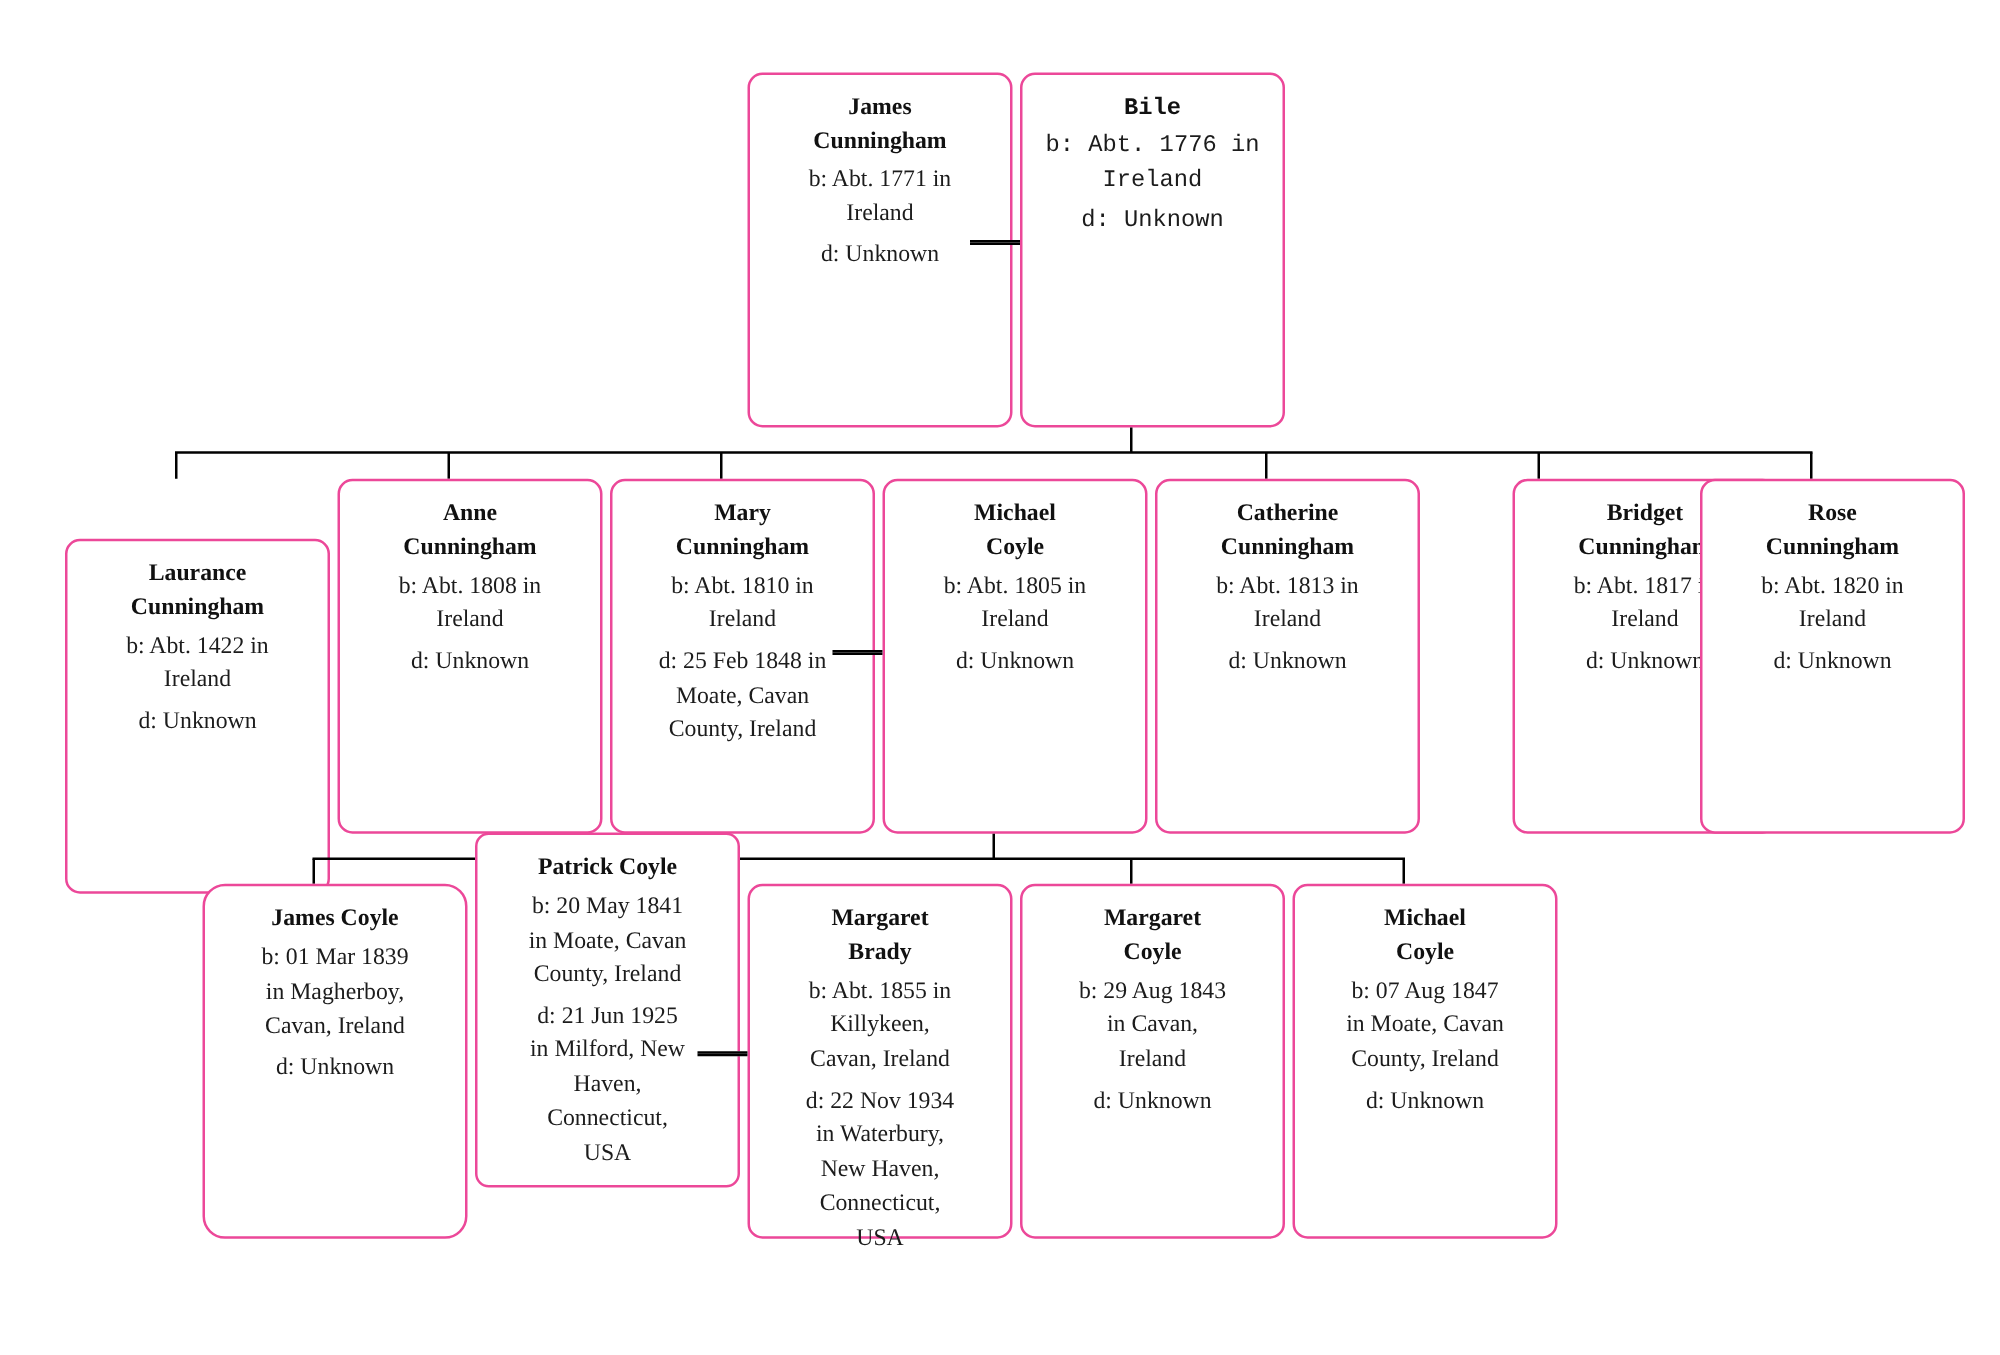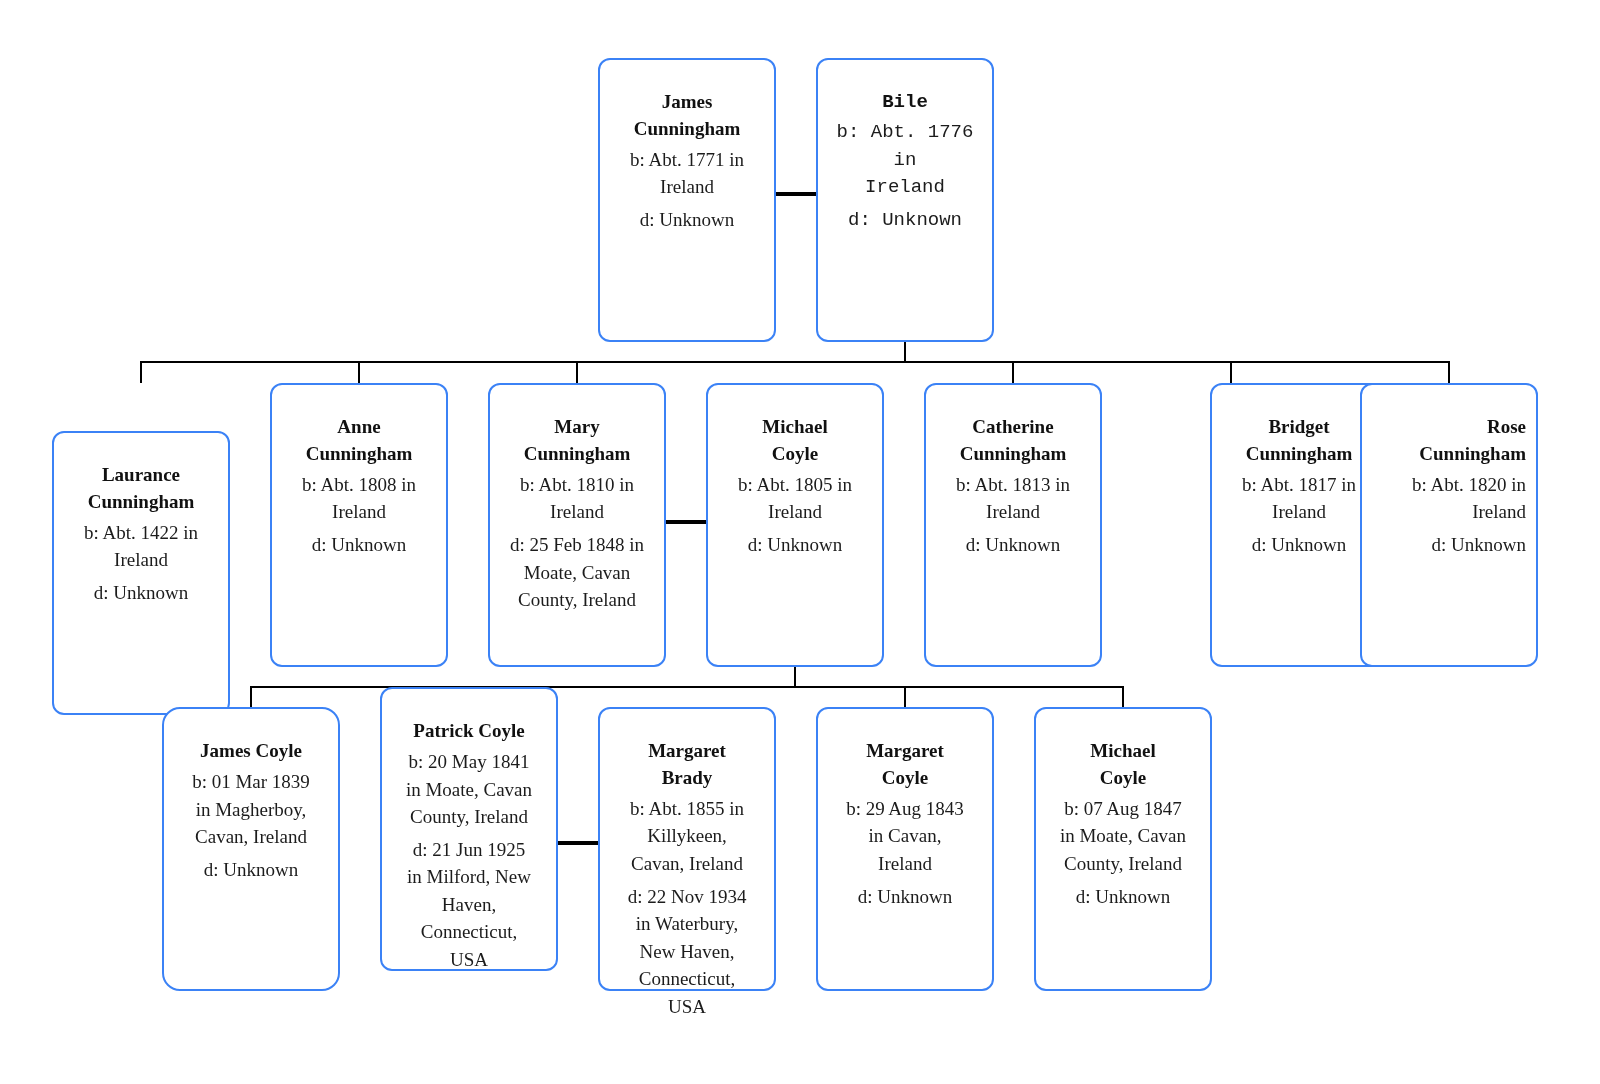--- a/index.html
+++ b/index.html
@@ -6,26 +6,26 @@
   html,body { background:#ffffff; }
   body {
     width:1600px; height:1084px;
     font-family:"Liberation Serif","DejaVu Serif",serif;
     color:#111111;
   }
   .canvas { position:relative; width:1600px; height:1084px; background:#ffffff; overflow:hidden; }
 
   .person {
     position:absolute;
-    width:178px; height:284px;
+    width:212px; height:284px;
     background:#ffffff;
-    border:2px solid #3b82f6;
+    border:2px solid #ec4899;
     border-radius:12px;
     text-align:center;
-    padding:29px 10px 0 10px;
+    padding:13px 10px 0 10px;
   }
   .pname {
     font-weight:bold;
     font-size:19px;
     line-height:1.42;
     white-space:pre-line;
     margin-bottom:3px;
     color:#111111;
   }
   .pline {
@@ -121,21 +121,21 @@
   </div>
 
   <div class="person" style="left:1210px; top:383px;">
     <div class="pname">Bridget
 Cunningham</div>
     <div class="pline">b: Abt. 1817 in
 Ireland</div>
     <div class="pline">d: Unknown</div>
   </div>
 
-  <div class="person" style="left:1360px; top:383px;text-align:right;">
+  <div class="person" style="left:1360px; top:383px;">
     <div class="pname">Rose
 Cunningham</div>
     <div class="pline">b: Abt. 1820 in
 Ireland</div>
     <div class="pline">d: Unknown</div>
   </div>
 
   <div class="mline" style="left:666px; top:520px; width:40px;"></div>
 
   <div class="vline" style="left:794px; top:667px; height:20px;"></div>
@@ -148,21 +148,21 @@
   <div class="vline" style="left:1122px; top:687px; height:20px;"></div>
 
   <div class="person" style="left:162px; top:707px;border-radius:18px;">
     <div class="pname">James Coyle</div>
     <div class="pline">b: 01 Mar 1839
 in Magherboy,
 Cavan, Ireland</div>
     <div class="pline">d: Unknown</div>
   </div>
 
-  <div class="person" style="left:380px; top:687px;">
+  <div class="person" style="left:380px; top:666px;border-radius:11px;">
     <div class="pname">Patrick Coyle</div>
     <div class="pline">b: 20 May 1841
 in Moate, Cavan
 County, Ireland</div>
     <div class="pline">d: 21 Jun 1925
 in Milford, New
 Haven,
 Connecticut,
 USA</div>
   </div>

